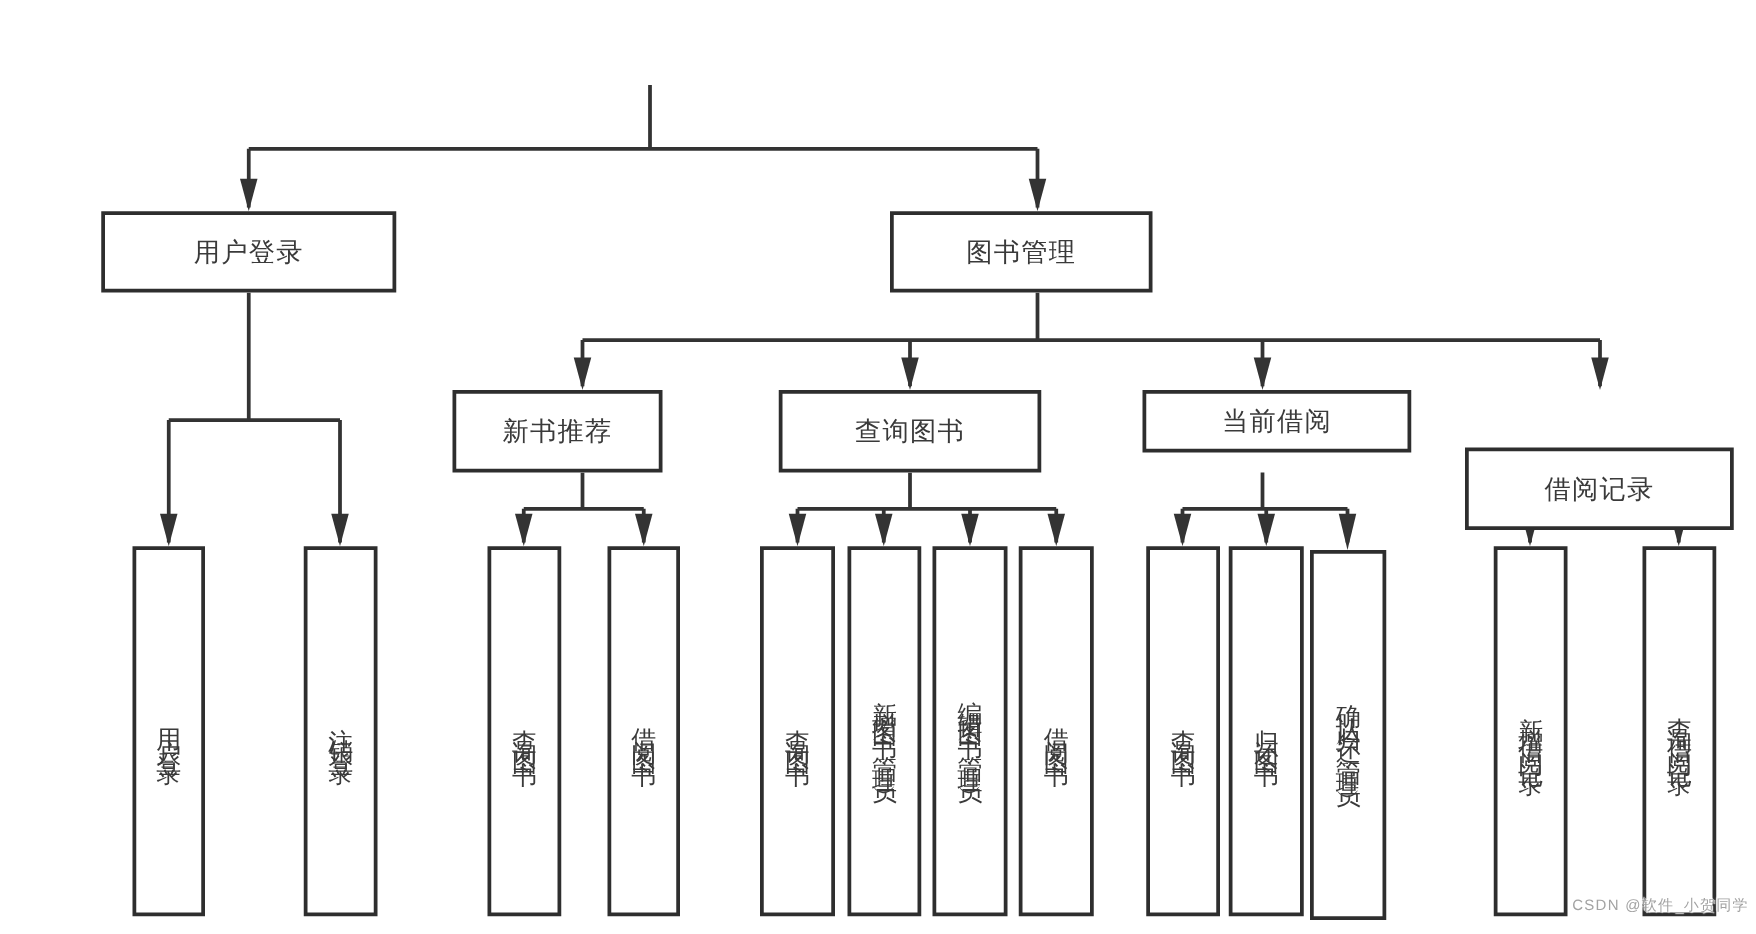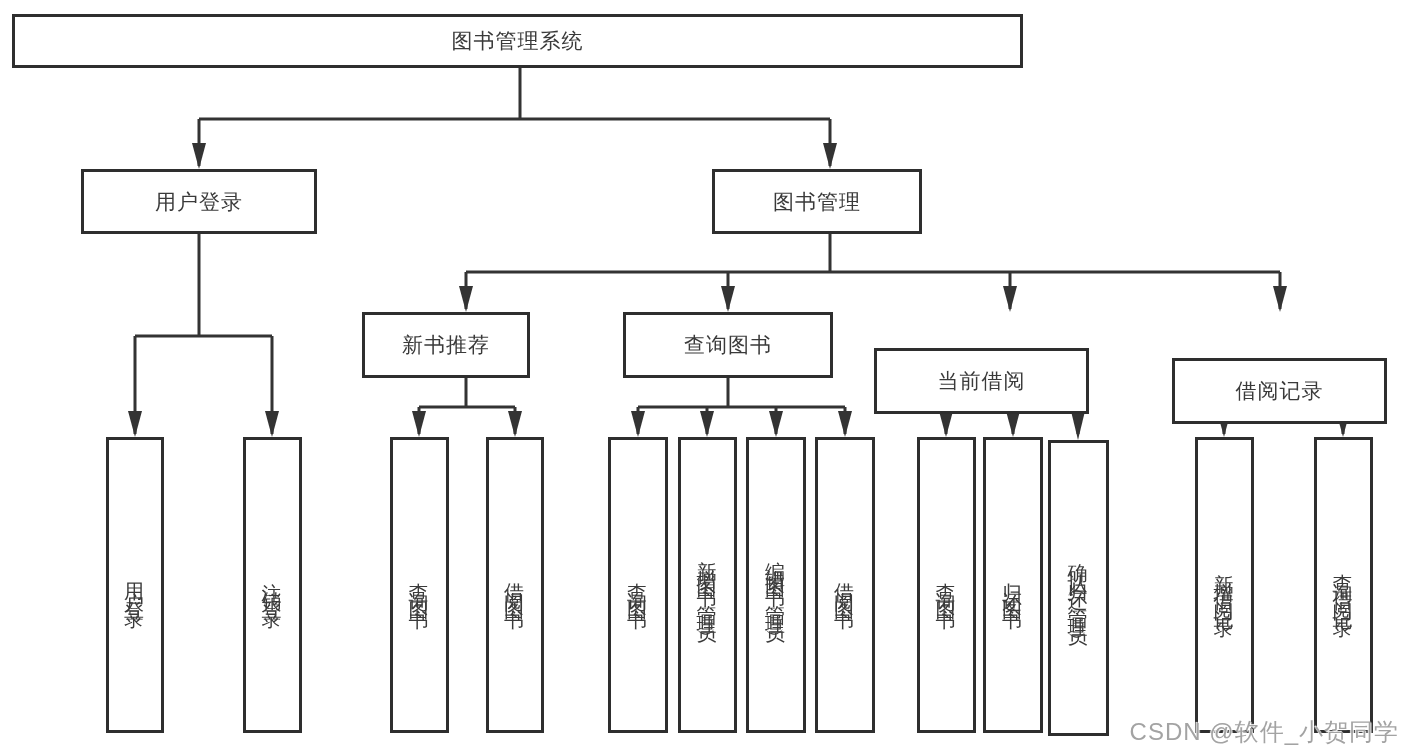--- a/index.html
+++ b/index.html
@@ -33,21 +33,21 @@
     writing-mode: vertical-rl;
     font-size: 20px;
     letter-spacing: 9px;
     white-space: nowrap;
     color: #3a3a3a;
   }
   .watermark {
     position: absolute;
     top: 716px;
     right: 6px;
-    font-size: 24px;
+    font-size: 12px;
     color: #a3a3a3;
     text-shadow: 1px 1px 1px #ffffff, -1px -1px 1px #ffffff;
     z-index: 2;
     letter-spacing: 1px;
   }
 </style>
 </head>
 <body>
 
 <div id="canvas">
@@ -84,28 +84,27 @@
       <polygon points="769,411 783,411 776,437"></polygon>
       <polygon points="838,411 852,411 845,437"></polygon>
       <polygon points="939,411 953,411 946,437"></polygon>
       <polygon points="1006,411 1020,411 1013,437"></polygon>
       <polygon points="1071,411 1085,411 1078,440"></polygon>
       <polygon points="1217,411 1231,411 1224,437"></polygon>
       <polygon points="1336,411 1350,411 1343,437"></polygon>
     </g>
   </svg>
 
-  <div class="node hnode" style="left:12px; top:14px; width:1011px; height:54px;">图书管理系统</div>
 
   <div class="node hnode" style="left:81px; top:169px; width:236px; height:65px;">用户登录</div>
   <div class="node hnode" style="left:712px; top:169px; width:210px; height:65px;">图书管理</div>
 
   <div class="node hnode" style="left:362px; top:312px; width:168px; height:66px;">新书推荐</div>
   <div class="node hnode" style="left:623px; top:312px; width:210px; height:66px;">查询图书</div>
-  <div class="node hnode" style="left:874px; top:312px; width:215px; height:66px;margin-top:36px;">当前借阅</div>
+  <div class="node hnode" style="left:914px; top:312px; width:215px; height:50px;">当前借阅</div>
   <div class="node hnode" style="left:1172px; top:312px; width:215px; height:66px;margin-top:46px;">借阅记录</div>
 
   <div class="node vnode" style="left:106px; top:437px; width:58px; height:296px;">
     <span>用户登录</span>
   </div>
   <div class="node vnode" style="left:243px; top:437px; width:59px; height:296px;">
     <span>注销登录</span>
   </div>
 
   <div class="node vnode" style="left:390px; top:437px; width:59px; height:296px;">

